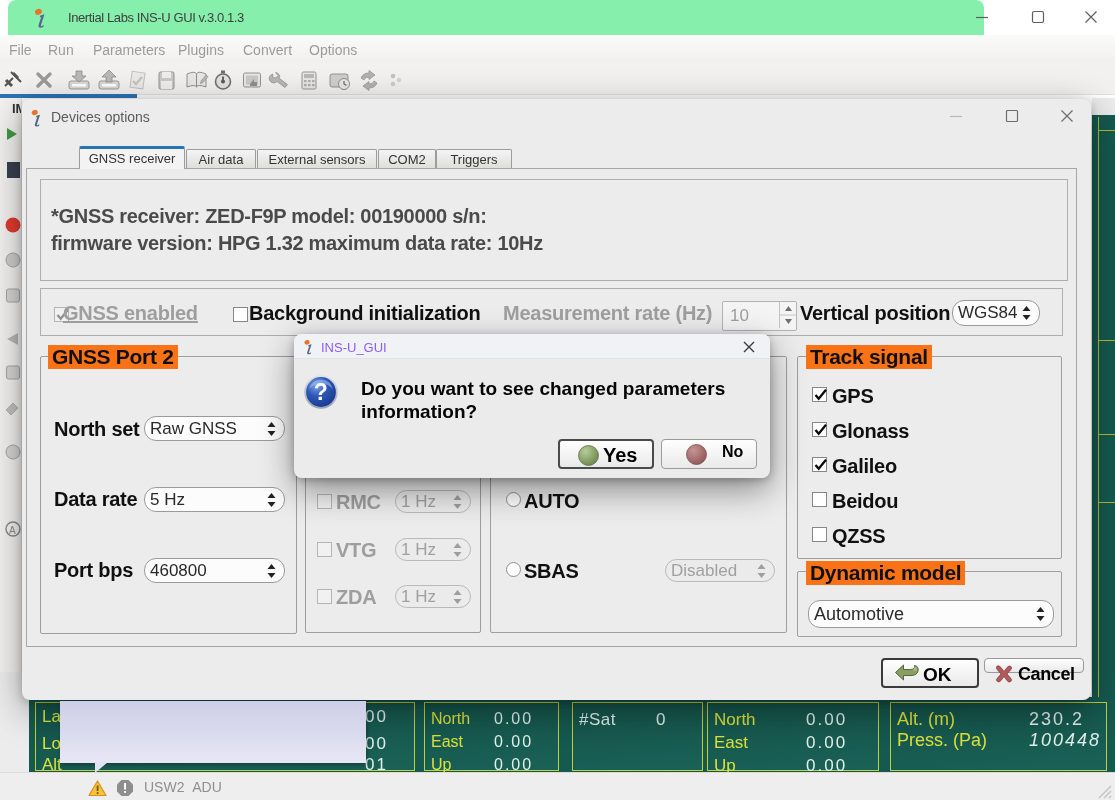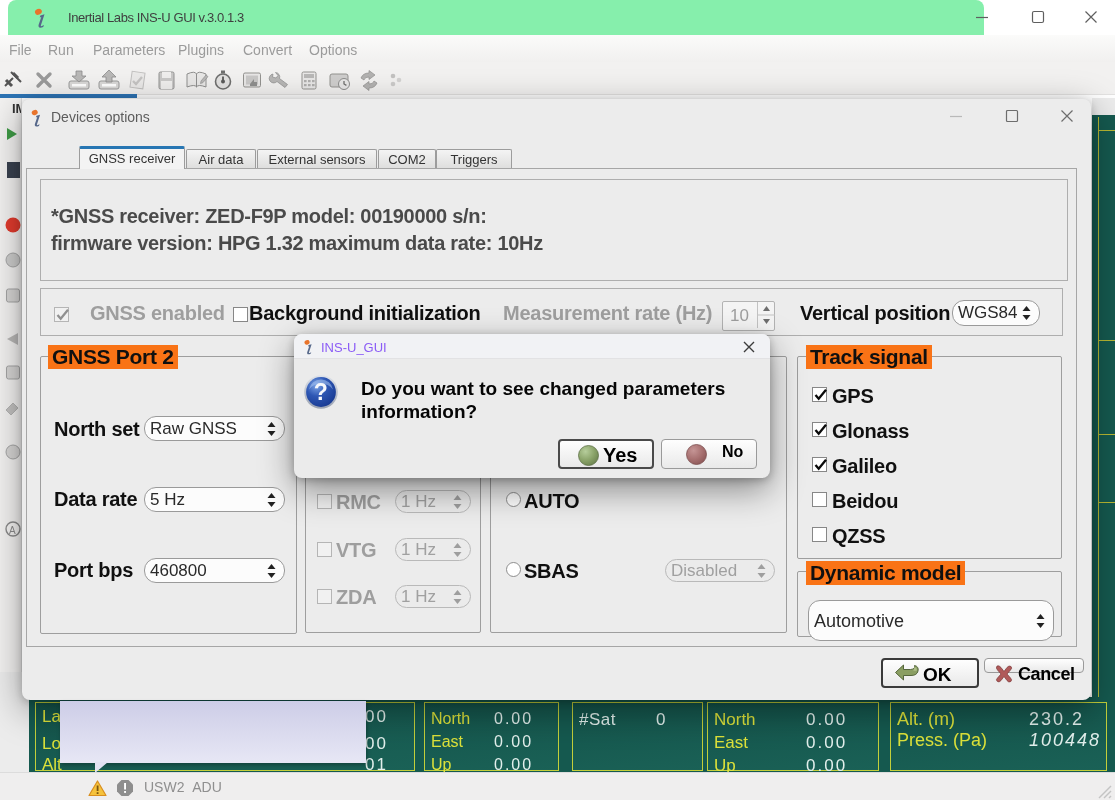--- a/index.html
+++ b/index.html
@@ -277,25 +277,25 @@
 
   <div class="frame" style="left:18px;top:80px;width:1028px;height:102px;"></div>
   <div class="abs b" style="left:29px;top:104px;font-size:20px;letter-spacing:-0.3px;color:#4a4a4a;line-height:27px;">*GNSS receiver: ZED-F9P model: 00190000 s/n:<br>firmware version: HPG 1.32 maximum data rate: 10Hz</div>
 
   <div class="frame" style="left:18px;top:189px;width:1023px;height:48px;"></div>
   <div class="cb dis" style="left:32px;top:208px;">
     <svg width="15" height="14" style="overflow:visible">
         <path d="M2.5 7 l3.2 3.8 L13 1.8" stroke="#909090" stroke-width="2.3" fill="none"></path>
       </svg>
   </div>
-  <div class="lbl gray" style="left:68px;top:203px;">GNSS enabled</div>
+  <div class="lbl gray" style="left:41px;top:203px;text-decoration:underline;">GNSS enabled</div>
   <div class="cb" style="left:211px;top:208px;"></div>
   <div class="lbl" style="left:227px;top:203px;">Background initialization</div>
   <div class="lbl gray" style="left:481px;top:203px;">Measurement rate (Hz)</div>
-  <div class="abs" id="spin" style="left:700px;top:202px;width:53px;height:30px;background:#f4f4f4;border:1px solid #b3b3b3;border-radius:2px;">
+  <div class="abs" id="spin" style="left:700px;top:202px;width:75px;height:30px;background:#f4f4f4;border:1px solid #b3b3b3;border-radius:2px;">
     <div class="abs" style="left:7px;top:4px;font-size:17px;color:#9e9e9e;">10</div>
     <div class="abs" style="right:0;top:0;width:17px;height:26px;border-left:1px solid #c2c2c2;">
       <svg width="17" height="26">
           <line x1="0" y1="13" x2="17" y2="13" stroke="#c2c2c2"></line>
           <path d="M8.5 4 l3.5 5 h-7 z" fill="#6e6e6e"></path>
           <path d="M8.5 22 l-3.5 -5 h7 z" fill="#6e6e6e"></path>
         </svg>
     </div>
   </div>
   <div class="lbl" style="left:778px;top:203px;">Vertical position</div>
@@ -390,21 +390,21 @@
         <path d="M2.5 7 l3.2 3.8 L13 1.8" stroke="#0a0a0a" stroke-width="2.3" fill="none"></path>
       </svg></div>
   <div class="lbl" style="left:810px;top:356px;">Galileo</div>
   <div class="cb" style="left:790px;top:393px;"></div>
   <div class="lbl" style="left:810px;top:391px;">Beidou</div>
   <div class="cb" style="left:790px;top:428px;"></div>
   <div class="lbl" style="left:810px;top:426px;">QZSS</div>
 
   <div class="gbox" style="left:775px;top:472px;width:265px;height:66px;"></div>
   <div class="gtitle" style="left:784px;top:462px;">Dynamic model</div>
-  <div class="combo" style="left:786px;top:501px;width:246px;height:41px;font-size:18px;">
+  <div class="combo" style="left:786px;top:501px;width:246px;height:28px;font-size:18px;">
     <div class="tx">Automotive</div>
     <svg class="arr" width="9" height="14" viewBox="0 0 9 14">
         <path d="M4.5 0 L8.5 5 h-8 z" fill="#222"></path>
         <path d="M4.5 14 L0.5 9 h8 z" fill="#222"></path>
       </svg>
   </div>
 
   <div class="btn" style="left:859px;top:559px;width:98px;height:30px;border:2px solid #3a3a3a;">
     <svg class="abs" style="left:11px;top:4px" width="26" height="22" viewBox="0 0 26 22">
       <path d="M20.5 1.5 q4.5 1 3.5 5.5 q-1 4.5 -7 4.5 l-7.5 0 0 4.5 -8 -7.5 8 -7.5 0 4.5 7 0 q3.5 0 4 -2 q0.3 -1.4 0 -2z" fill="#8a9e62" stroke="#55663c" stroke-width="1"></path>

